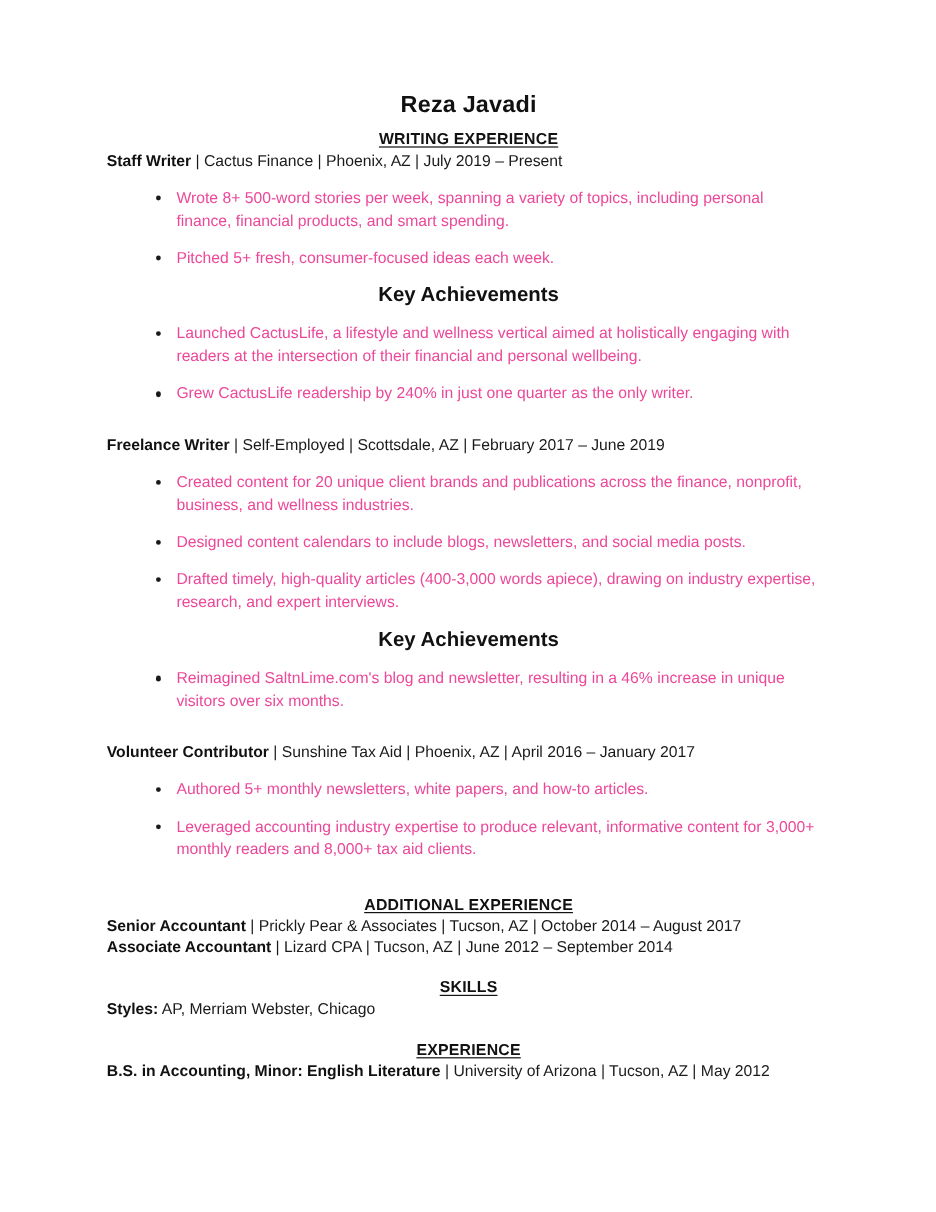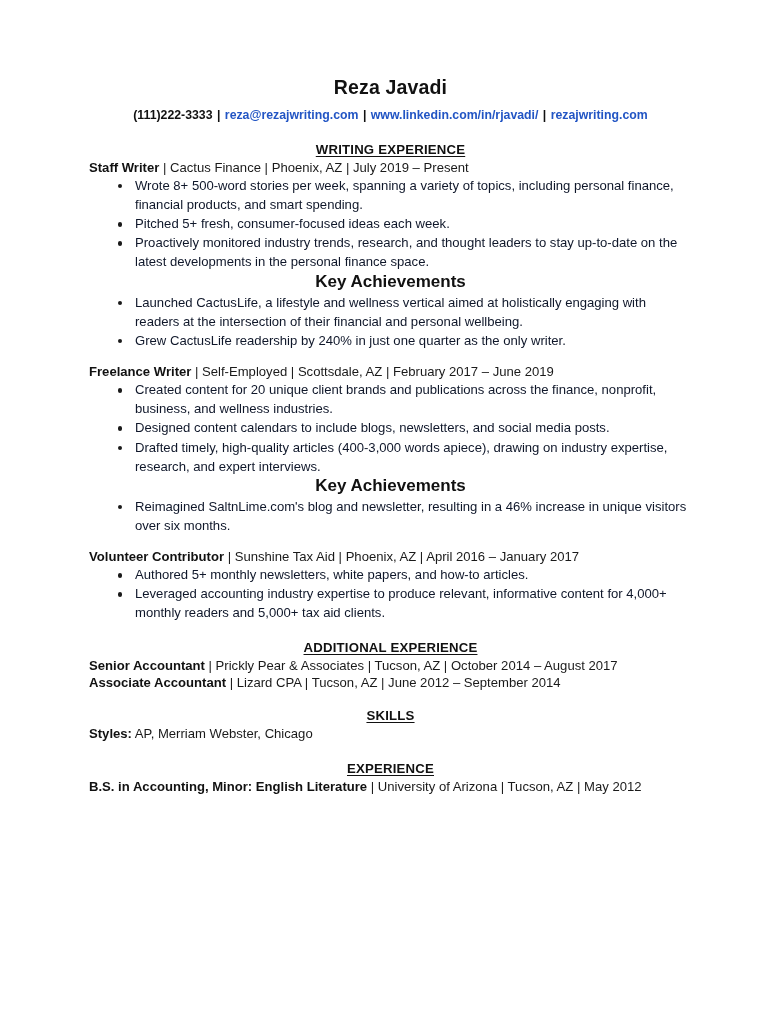--- a/index.html
+++ b/index.html
@@ -83,22 +83,22 @@
   ul.bullets {
     list-style: none;
     margin: 0;
     padding: 0;
   }
   ul.bullets li {
     position: relative;
     font-size: 13.1px;
     line-height: 1.46;
     padding-left: 46px;
-    margin: 0;
-    color: #0f172a;
+    margin: 12px;
+    color: #ec4899;
   }
   ul.bullets li::before {
     content: "";
     position: absolute;
     left: 29px;
     top: 8px;
     width: 4.4px;
     height: 4.4px;
     border-radius: 50%;
     background: #1a1a1a;
@@ -116,39 +116,29 @@
     color: #111111;
   }
 </style>
 </head>
 <body>
 
 <div class="page">
 
   <div class="name">Reza Javadi</div>
 
-  <div class="contact">
-    <span class="phone">(111)222-3333</span>
-    <span class="sep">|</span>
-    <span class="link">reza@rezajwriting.com</span>
-    <span class="sep">|</span>
-    <span class="link">www.linkedin.com/in/rjavadi/</span>
-    <span class="sep">|</span>
-    <span class="link">rezajwriting.com</span>
-  </div>
 
   <div class="section-head">WRITING EXPERIENCE</div>
 
   <div class="entry-line">
     <span class="role">Staff Writer</span><span> | Cactus Finance | Phoenix, AZ | July 2019 – Present</span>
   </div>
   <ul class="bullets">
     <li>Wrote 8+ 500-word stories per week, spanning a variety of topics, including personal finance, financial products, and smart spending.</li>
     <li>Pitched 5+ fresh, consumer-focused ideas each week.</li>
-    <li>Proactively monitored industry trends, research, and thought leaders to stay up-to-date on the latest developments in the personal finance space.</li>
   </ul>
   <div class="sub-head">Key Achievements</div>
   <ul class="bullets">
     <li>Launched CactusLife, a lifestyle and wellness vertical aimed at holistically engaging with readers at the intersection of their financial and personal wellbeing.</li>
     <li>Grew CactusLife readership by 240% in just one quarter as the only writer.</li>
   </ul>
 
   <div class="gap-entry"></div>
 
   <div class="entry-line">
@@ -164,21 +154,21 @@
     <li>Reimagined SaltnLime.com's blog and newsletter, resulting in a 46% increase in unique visitors over six months.</li>
   </ul>
 
   <div class="gap-entry"></div>
 
   <div class="entry-line">
     <span class="role">Volunteer Contributor</span><span> | Sunshine Tax Aid | Phoenix, AZ | April 2016 – January 2017</span>
   </div>
   <ul class="bullets">
     <li>Authored 5+ monthly newsletters, white papers, and how-to articles.</li>
-    <li>Leveraged accounting industry expertise to produce relevant, informative content for 4,000+ monthly readers and 5,000+ tax aid clients.</li>
+    <li>Leveraged accounting industry expertise to produce relevant, informative content for 3,000+ monthly readers and 8,000+ tax aid clients.</li>
   </ul>
 
   <div class="gap-section"></div>
 
   <div class="section-head">ADDITIONAL EXPERIENCE</div>
   <div class="entry-line">
     <span class="role">Senior Accountant</span><span> | Prickly Pear &amp; Associates | Tucson, AZ | October 2014 – August 2017</span>
   </div>
   <div class="entry-line">
     <span class="role">Associate Accountant</span><span> | Lizard CPA | Tucson, AZ | June 2012 – September 2014</span>

